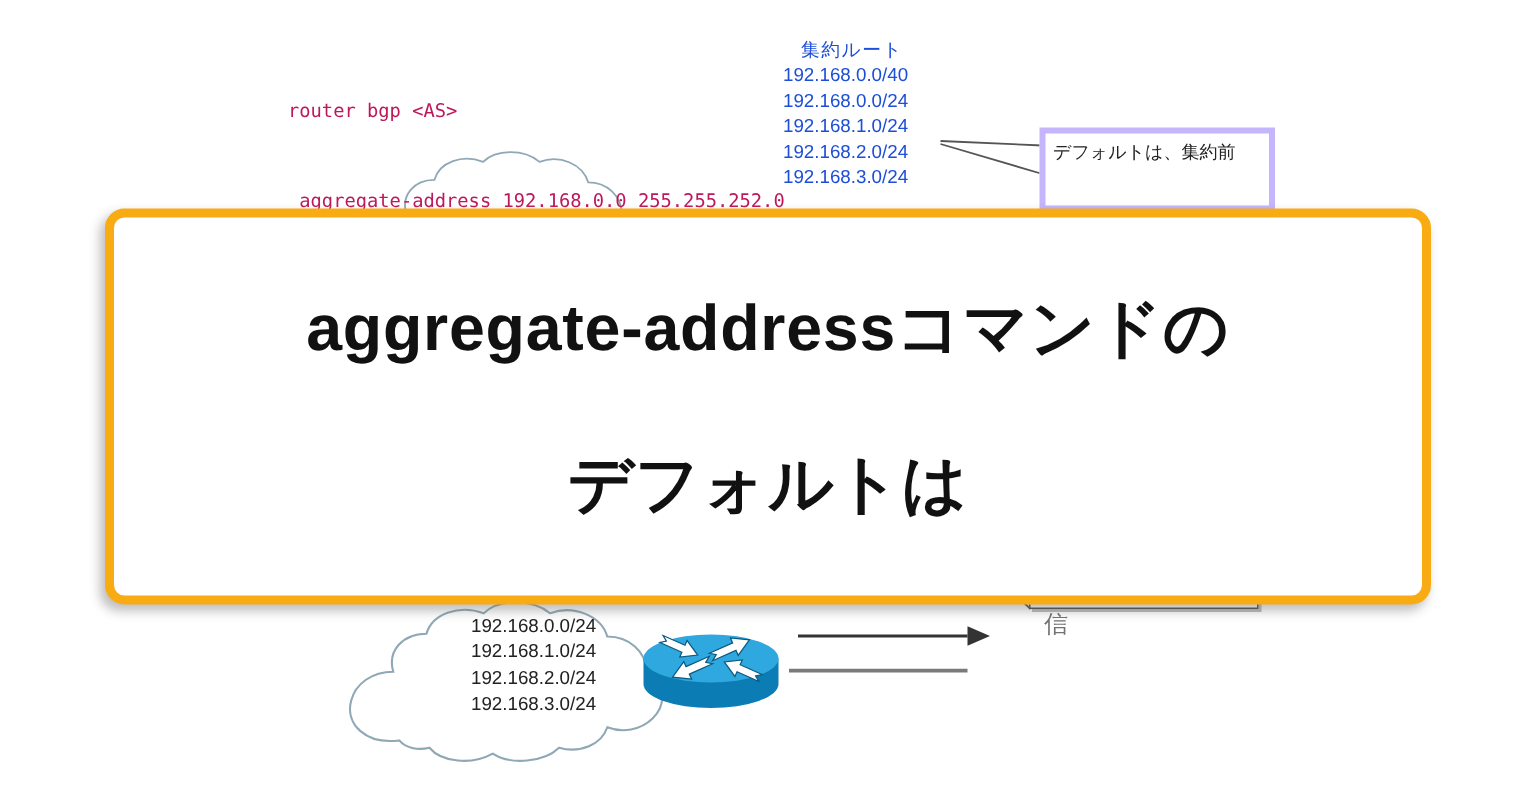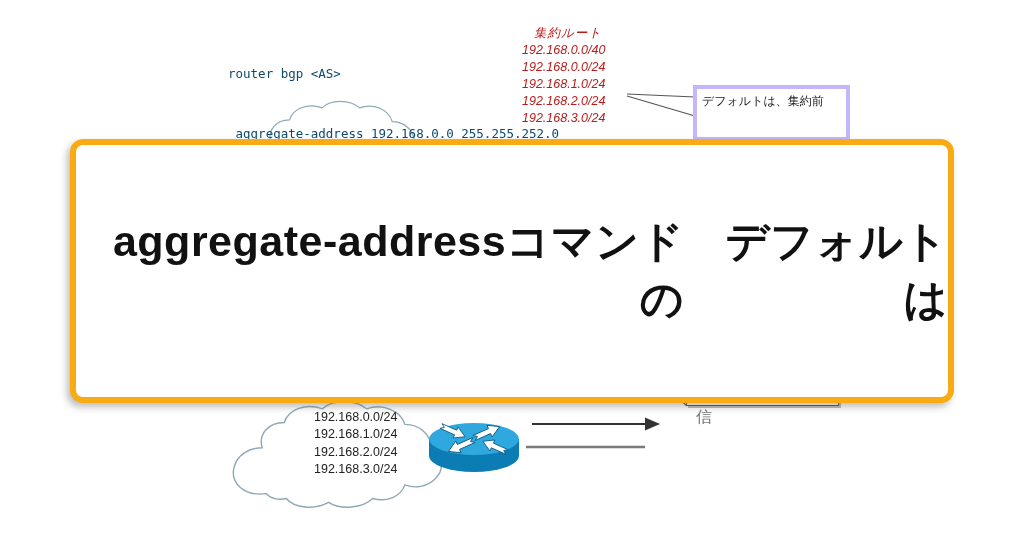--- a/index.html
+++ b/index.html
@@ -8,45 +8,45 @@
     background:#ffffff;
     font-family:"Liberation Sans","DejaVu Sans",sans-serif;
     color:#1a1a1a;
   }
   .abs{position:absolute;}
 
   
   #bgp-config{
     left:192px;top:24px;z-index:2;
     font-family:"DejaVu Sans Mono","Liberation Mono",monospace;
-    font-size:12.5px;line-height:20px;white-space:pre;color:#0c4a6e;margin-left:36px;
+    font-size:12.5px;line-height:20px;white-space:pre;color:#be185d;
   }
 
   
   #agg-routes{
     left:522px;top:25px;z-index:2;
-    font-size:12.5px;line-height:17px;color:#b91c1c;font-style:italic;
+    font-size:12.5px;line-height:17px;color:#1d4ed8;
   }
   #agg-routes .ttl{padding-left:12px;letter-spacing:1px;}
 
   
   #default-callout{
     left:693px;top:85px;width:139px;height:44px;z-index:2;
     background:#fff;border:4px solid #c4b5fd;
     font-size:12px;line-height:21px;padding:2px 5px;color:#222;
   }
 
   
   #overlay-box{
     left:70px;top:139px;width:884px;height:264px;z-index:10;
     box-sizing:border-box;background:#ffffff;
     border:6px solid #F9AB13;border-radius:13px;
     box-shadow:-3px 4px 7px rgba(110,110,110,.45);
-    display:flex;flex-direction:row;justify-content:space-evenly;
-    align-items:center;text-align:right;
+    display:flex;flex-direction:column;justify-content:space-evenly;
+    align-items:center;text-align:left;
     font-weight:bold;font-size:43px;letter-spacing:.5px;color:#111;
   }
 
   
   #internal-routes{
     left:314px;top:409px;z-index:2;
     font-size:12.5px;line-height:17.3px;color:#222;
   }
 
   

